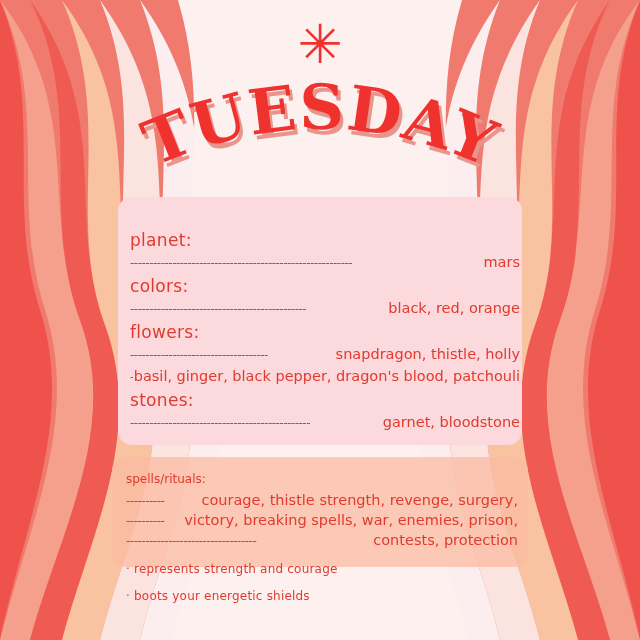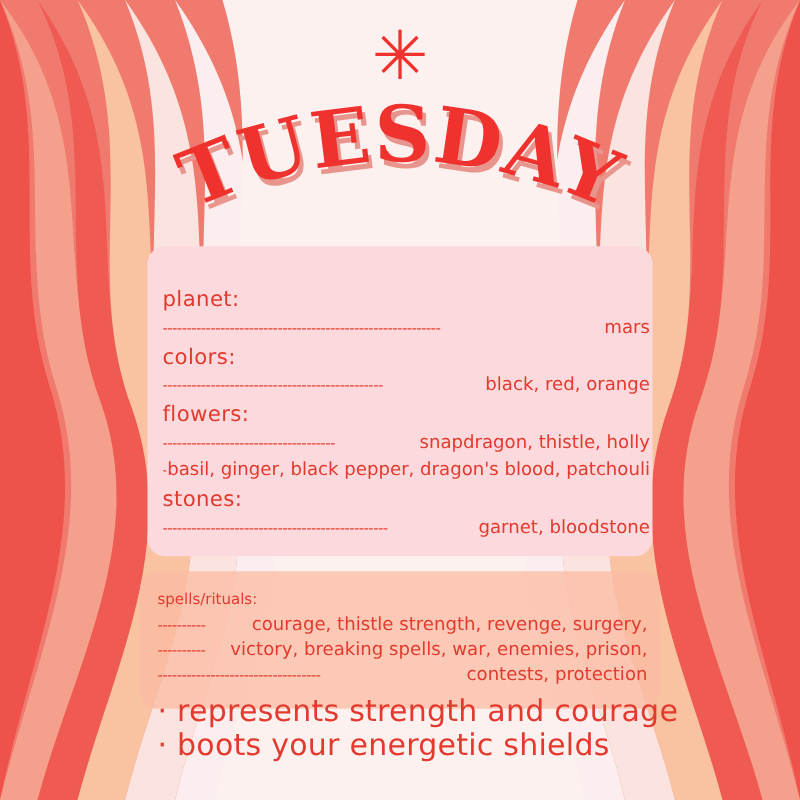--- a/index.html
+++ b/index.html
@@ -146,21 +146,21 @@
     font-family: "DejaVu Sans", sans-serif;
   }
   .notes {
     position: absolute;
     left: 126px;
     top: 556px;
     width: 420px;
   }
   .note {
     color: #E23A2E;
-    font-size: 24px;
+    font-size: 12px;
     line-height: 27px;
     font-family: "DejaVu Sans", sans-serif;
     letter-spacing: 0.2px;
   }
 </style>
 </head>
 <body>
 
 <div id="page">
 

